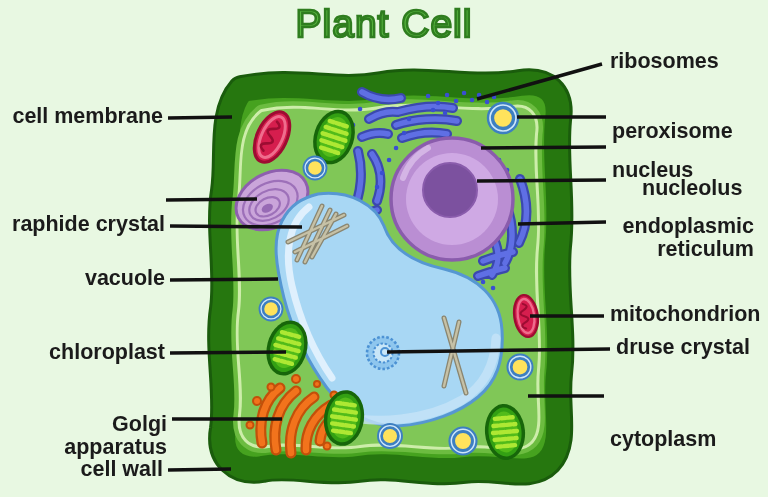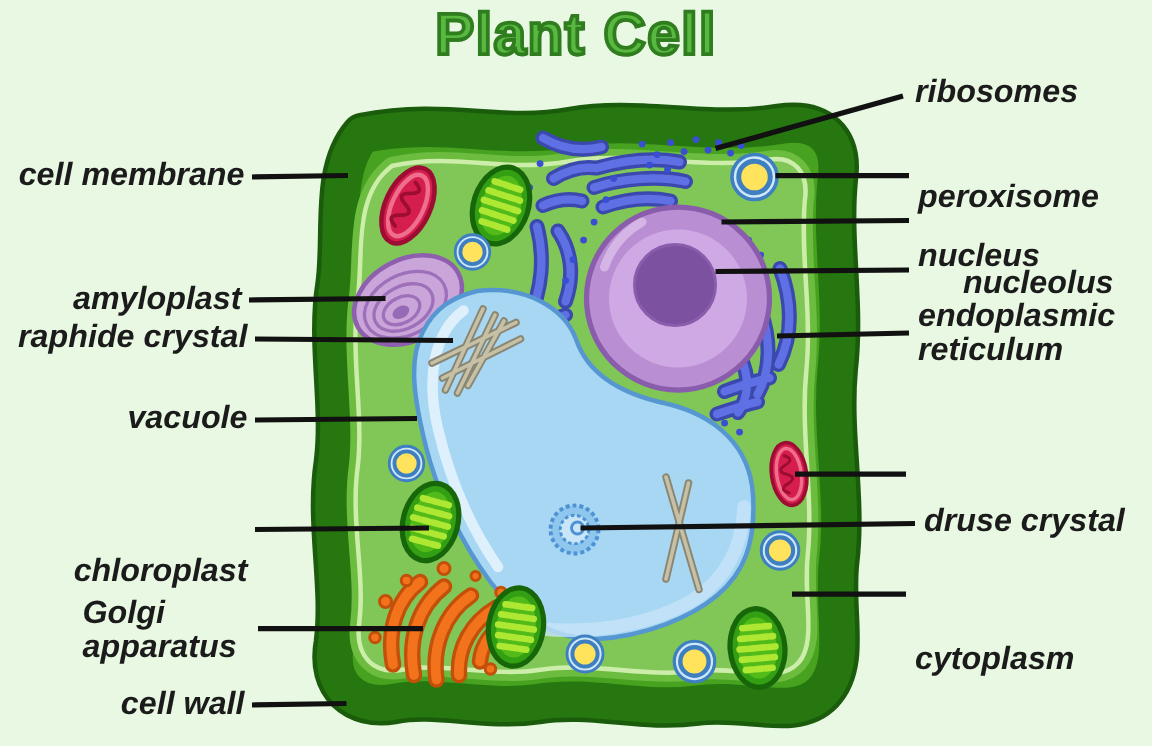--- a/index.html
+++ b/index.html
@@ -5,38 +5,38 @@
   html,body{margin:0;padding:0;}
   body{
     width:768px;height:497px;overflow:hidden;position:relative;
     background:var(--background,#e7f7e0);
     font-family:"Liberation Sans","DejaVu Sans",sans-serif;
   }
   .stage{position:absolute;inset:0;width:768px;height:497px;}
   svg{position:absolute;left:0;top:0;}
   .title{
     position:absolute;top:2px;left:50%;transform:translateX(-50%);
-    font-size:39px;font-weight:700;letter-spacing:1px;
+    font-size:39px;font-weight:400;letter-spacing:1px;
     color:var(--title-fill,#58b840);
     -webkit-text-stroke:2.5px var(--title-stroke,#2f7d1f);
     text-shadow:0 1px 0 var(--title-stroke,#2f7d1f);
     white-space:nowrap;
   }
   .lbl{
     position:absolute;font-size:21.5px;font-weight:700;line-height:23px;
-    color:var(--label-text,#1b1b1b);white-space:nowrap;font-style:italic;
+    color:var(--label-text,#1b1b1b);white-space:nowrap;
   }
   .lbl.left{text-align:left;}
-  .lbl.wrap{white-space:normal;text-align:left;}
+  .lbl.wrap{white-space:normal;text-align:right;margin-top:16px;}
   
   .l-cellmembrane{top:105px;right:605px;}
   .l-amyloplast{top:188px;right:607px;}
   .l-raphide{top:213px;right:603px;}
   .l-vacuole{top:267px;right:603px;}
-  .l-chloroplast{top:341px;right:603px;margin-top:28px;}
+  .l-chloroplast{top:341px;right:603px;}
   .l-golgi{top:397px;right:601px;width:112px;}
   .l-cellwall{top:458px;right:605px;margin-left:20px;}
   
   .r-ribosomes{top:50px;left:610px;}
   .r-peroxisome{top:106px;left:612px;margin-top:14px;}
   .r-nucleus{top:135px;left:612px;margin-top:24px;}
   .r-nucleolus{top:166px;left:642px;margin-top:11px;}
   .r-er{top:199px;left:612px;width:142px;}
   .r-mitochondrion{top:303px;left:610px;}
   .r-druse{top:336px;left:616px;text-align:right;}
@@ -221,27 +221,27 @@
       <line x1="606" y1="222" x2="518" y2="224"></line>
       <line x1="604" y1="316" x2="530" y2="316"></line>
       <line x1="610" y1="349" x2="387" y2="352"></line>
       <line x1="604" y1="396" x2="528" y2="396"></line>
     </g>
   </svg>
 
   <div class="title">Plant Cell</div>
 
   <div class="lbl left l-cellmembrane">cell membrane</div>
-  <div class="lbl left l-amyloplast">amyloplast</div>
   <div class="lbl left l-raphide">raphide crystal</div>
   <div class="lbl left l-vacuole">vacuole</div>
   <div class="lbl left l-chloroplast">chloroplast</div>
   <div class="lbl left wrap l-golgi">Golgi apparatus</div>
   <div class="lbl left l-cellwall">cell wall</div>
 
   <div class="lbl r-ribosomes">ribosomes</div>
   <div class="lbl r-peroxisome">peroxisome</div>
   <div class="lbl r-nucleus">nucleus</div>
   <div class="lbl r-nucleolus">nucleolus</div>
   <div class="lbl wrap r-er">endoplasmic reticulum</div>
+  <div class="lbl r-mitochondrion">mitochondrion</div>
   <div class="lbl r-druse">druse crystal</div>
   <div class="lbl r-cytoplasm">cytoplasm</div>
 </div>
 
 </body></html>

